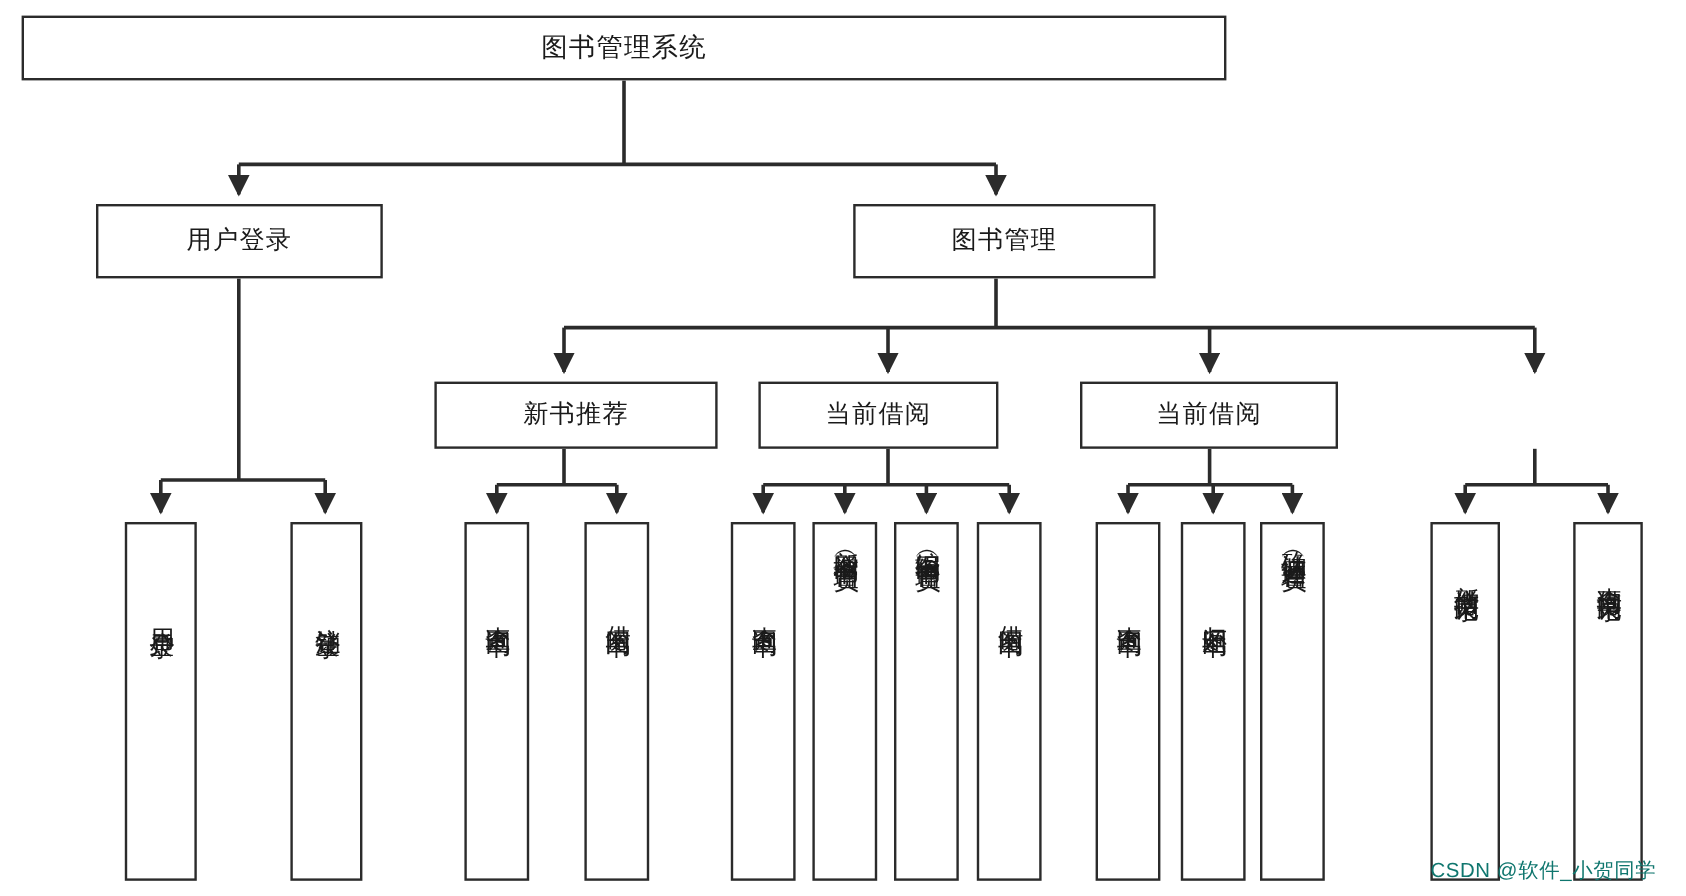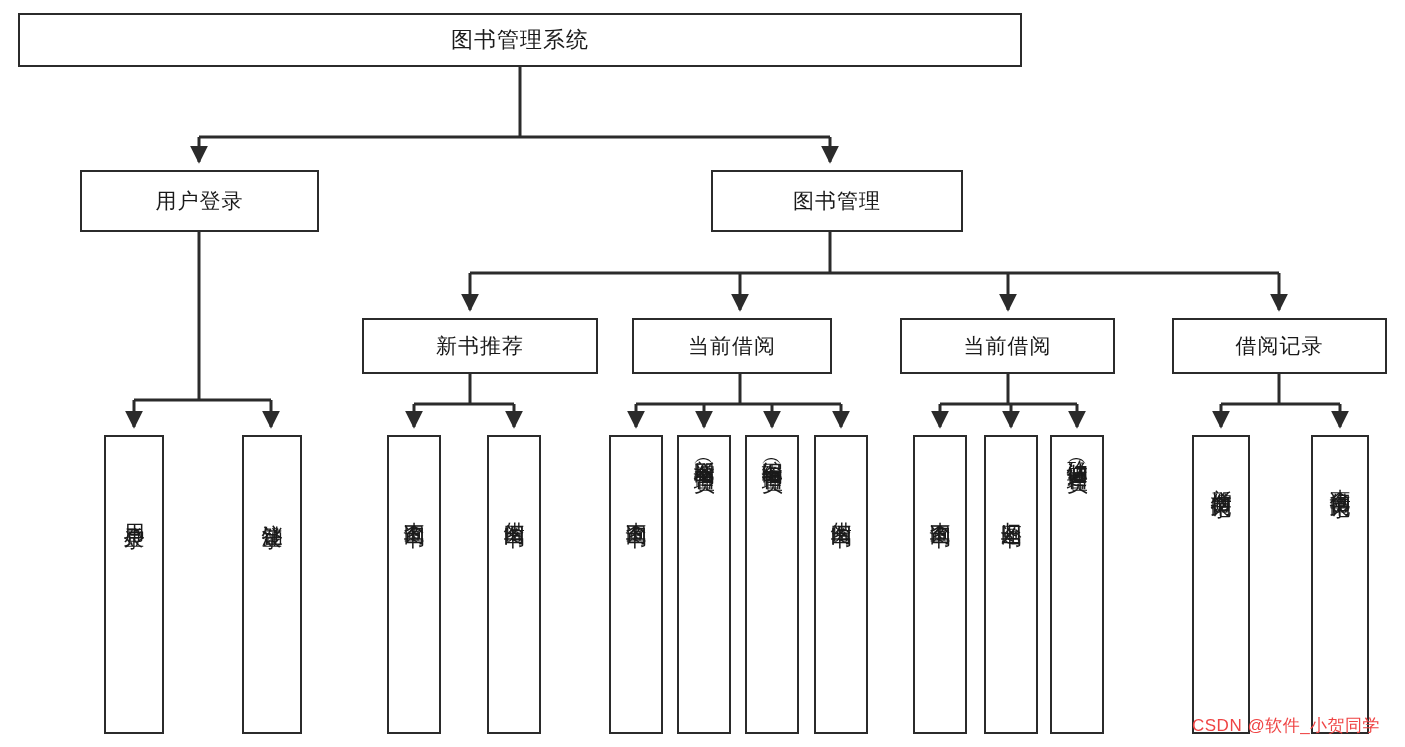--- a/index.html
+++ b/index.html
@@ -56,21 +56,21 @@
     letter-spacing: 2px;
     white-space: nowrap;
     color: #1a1a1a;
   }
   .node.vert.topalign {
     padding-top: 6px;
   }
   .watermark {
     position: absolute;
     font-size: 17px;
-    color: #ef4444;
+    color: #0f766e;
     white-space: nowrap;
     letter-spacing: 0.5px;
   }
 </style>
 </head>
 <body>
 
 <div id="canvas">
 
   <svg id="edges" viewBox="0 0 1405 747" width="1405" height="747">
@@ -136,23 +136,20 @@
 
   <div class="node horiz" style="left:362px; top:318px; width:236px; height:56px;">
     <span>新书推荐</span>
   </div>
   <div class="node horiz" style="left:632px; top:318px; width:200px; height:56px;">
     <span>当前借阅</span>
   </div>
   <div class="node horiz" style="left:900px; top:318px; width:215px; height:56px;">
     <span>当前借阅</span>
   </div>
-  <div class="node horiz" style="left:1172px; top:318px; width:215px; height:56px;">
-    <span>借阅记录</span>
-  </div>
 
   <div class="node vert" style="left:104px; top:435px; width:60px; height:299px; padding-top:70px;">
     <span class="vtext">用户登录</span>
   </div>
   <div class="node vert" style="left:242px; top:435px; width:60px; height:299px; padding-top:70px;">
     <span class="vtext">注销登录</span>
   </div>
 
   <div class="node vert" style="left:387px; top:435px; width:54px; height:299px; padding-top:68px;">
     <span class="vtext">查询图书</span>

